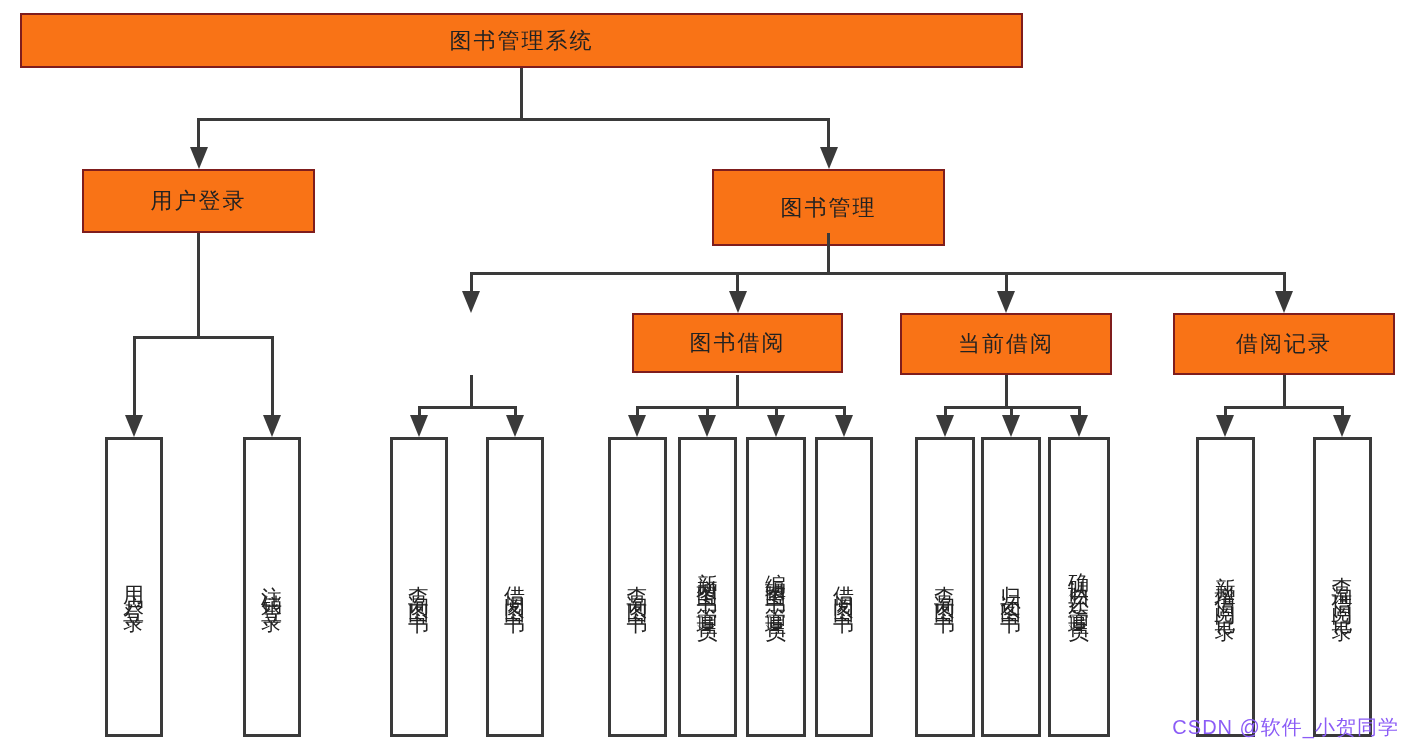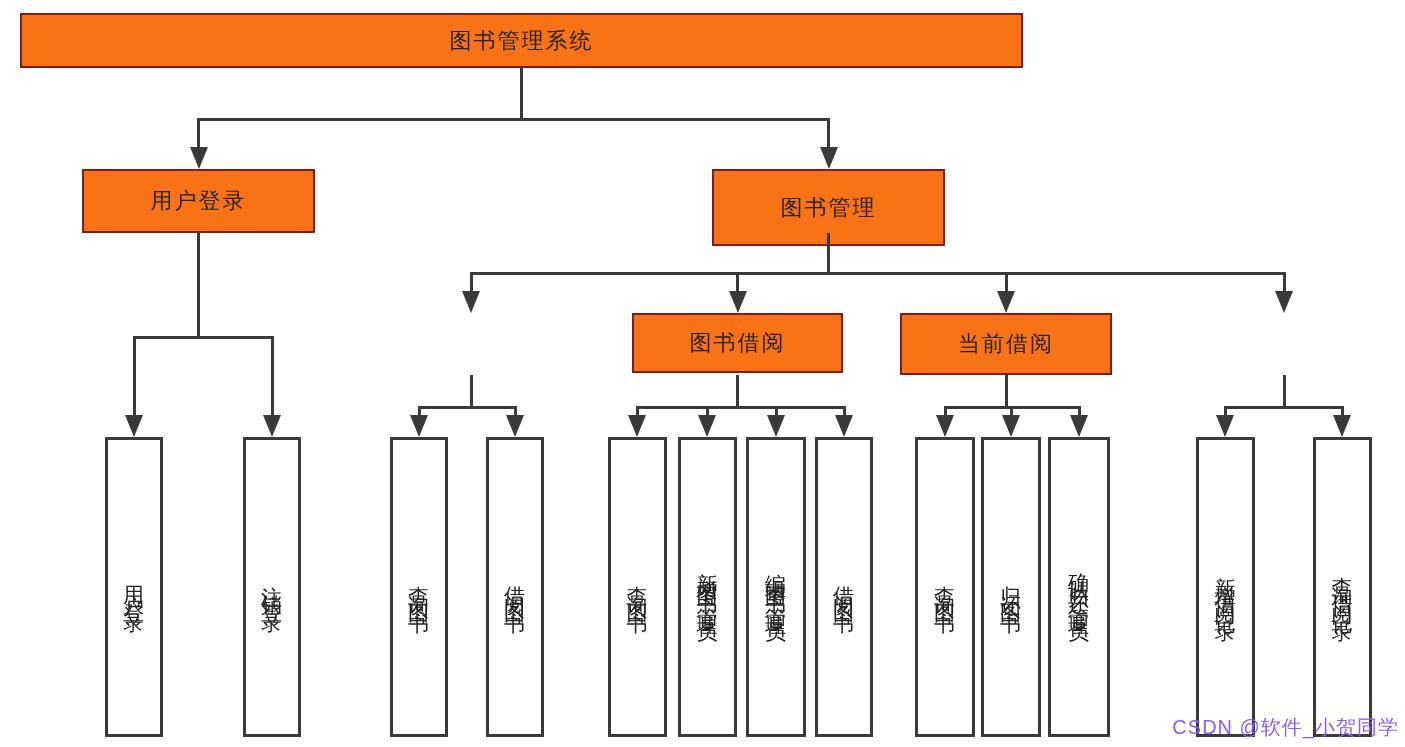--- a/index.html
+++ b/index.html
@@ -64,20 +64,23 @@
   <div class="v" style="left:1005px;top:272px;height:21px"></div>
   <div class="a" style="left:997px;top:291px"></div>
   <div class="v" style="left:1283px;top:272px;height:21px"></div>
   <div class="a" style="left:1275px;top:291px"></div>
 
   <div class="node" style="left:632px;top:313px;width:211px;height:60px">
     <span class="lbl">图书借阅</span>
   </div>
   <div class="node" style="left:900px;top:313px;width:212px;height:62px">
     <span class="lbl">当前借阅</span>
+  </div>
+  <div class="node" style="left:1173px;top:313px;width:222px;height:62px">
+    <span class="lbl">借阅记录</span>
   </div>
 
   <div class="v" style="left:470px;top:375px;height:31px"></div>
   <div class="h" style="left:418px;top:406px;width:99px"></div>
   <div class="v" style="left:418px;top:406px;height:11px"></div>
   <div class="a" style="left:410px;top:415px"></div>
   <div class="v" style="left:514px;top:406px;height:11px"></div>
   <div class="a" style="left:506px;top:415px"></div>
 
   <div class="v" style="left:736px;top:375px;height:31px"></div>

